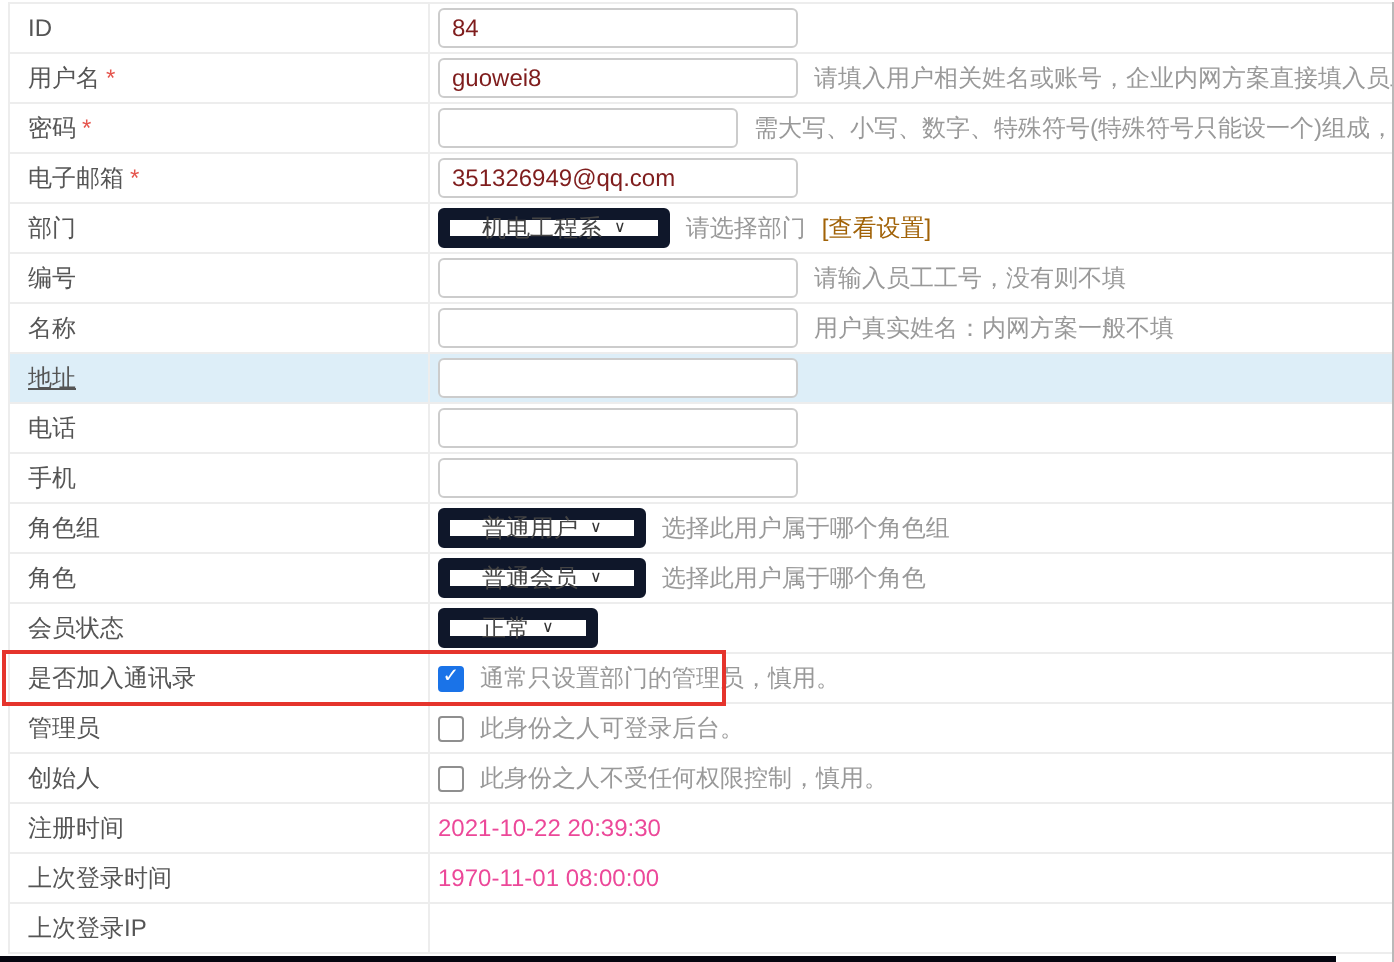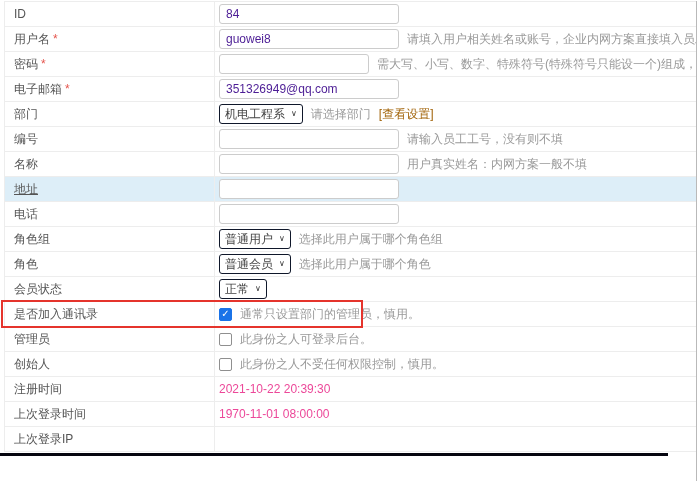--- a/index.html
+++ b/index.html
@@ -18,27 +18,27 @@
   .row.highlight{background:#ddeef8;text-decoration:underline;}
   .cell-label{
     flex:0 0 210px;width:210px;height:100%;box-sizing:border-box;
     padding-left:9px;border-right:1px solid #ededed;
     display:flex;align-items:center;gap:3px;color:#555;
   }
   .req{color:#e5554d;}
   .cell-content{flex:1;height:100%;display:flex;align-items:center;padding-left:4px;gap:8px;min-width:0;}
   input.txt{
     width:180px;height:20px;box-sizing:border-box;border:1px solid #ccc;border-radius:3px;
-    padding:0 6px;font:12px "Liberation Sans","DejaVu Sans",sans-serif;color:#4c1d95;
+    padding:0 6px;font:12px "Liberation Sans","DejaVu Sans",sans-serif;color:#7f1d1d;
     outline:none;background:#fff;flex:0 0 auto;
   }
   input.txt.small{width:150px;}
   .select{
     display:inline-flex;align-items:center;gap:6px;height:20px;box-sizing:border-box;
-    border:1px solid #0f172a;border-radius:3px;background:#fff;padding:0 5px;
+    border:6px solid #0f172a;border-radius:3px;background:#fff;padding:0 16px;
     color:#444;cursor:default;flex:0 0 auto;
   }
   .caret{font-size:8px;color:#333;line-height:1;}
   .checkbox{
     width:13px;height:13px;flex:0 0 13px;box-sizing:border-box;
     border:1px solid #8f8f8f;border-radius:2px;background:#fff;
     display:inline-flex;align-items:center;justify-content:center;
     font-size:10px;line-height:1;color:transparent;cursor:pointer;
   }
   .checkbox.checked{background:#1a73e8;border-color:#1a73e8;color:#fff;font-weight:bold;}
@@ -135,20 +135,28 @@
       <div class="row">
         <div class="cell-label">
           <span>电话</span>
         </div>
         <div class="cell-content">
           <input type="text" class="txt" value="" style="">
         </div>
       </div>
       <div class="row">
         <div class="cell-label">
+          <span>手机</span>
+        </div>
+        <div class="cell-content">
+          <input type="text" class="txt" value="" style="">
+        </div>
+      </div>
+      <div class="row">
+        <div class="cell-label">
           <span>角色组</span>
         </div>
         <div class="cell-content">
           <span class="select">
             <span>普通用户</span>
             <span class="caret">∨</span>
           </span>
           <span class="hint">选择此用户属于哪个角色组</span>
         </div>
       </div>

